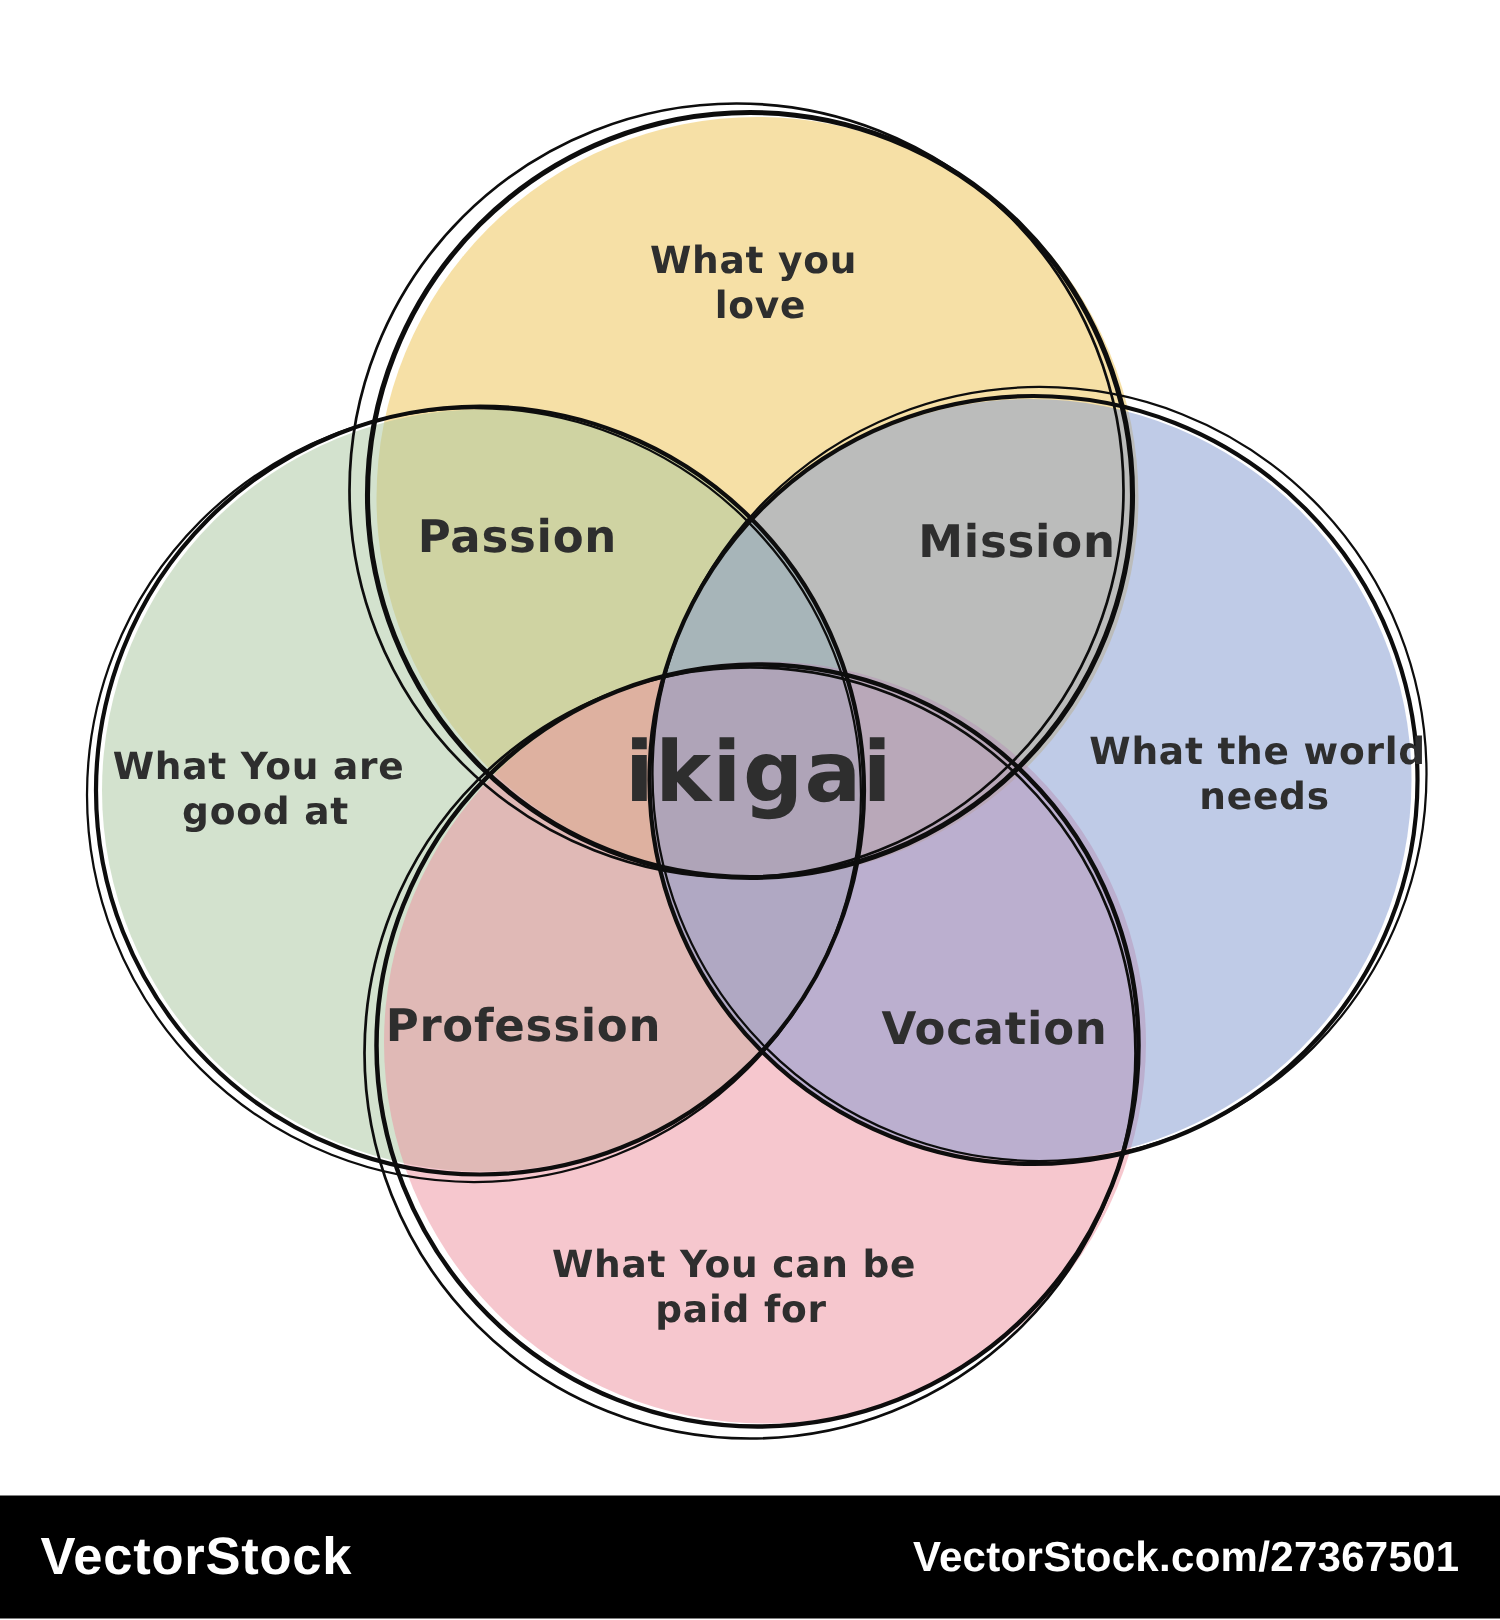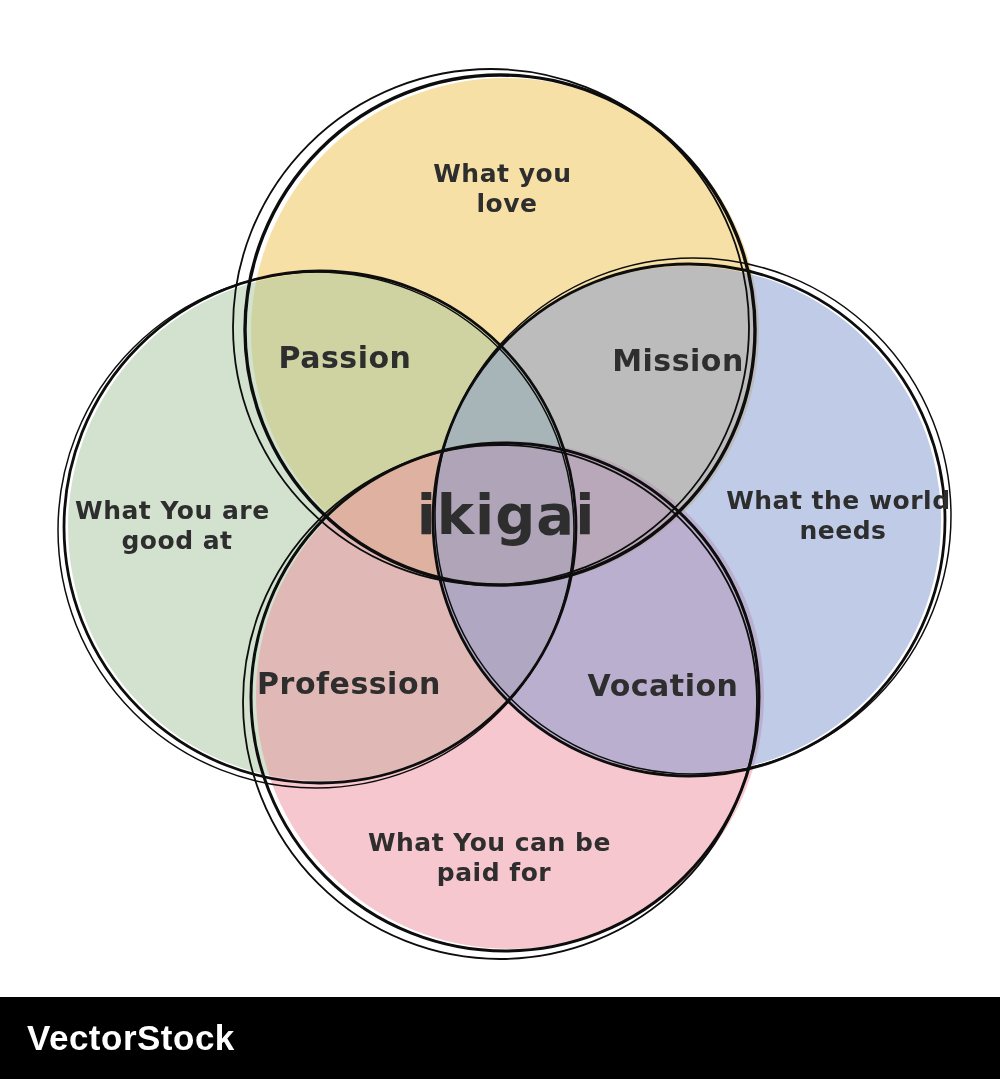--- a/index.html
+++ b/index.html
@@ -68,15 +68,16 @@
       <text class="overlap-label" x="678" y="371" fill="#2e2e2e">Mission</text>
       <text class="overlap-label" x="349" y="694" fill="#2e2e2e">Profession</text>
       <text class="overlap-label" x="663" y="696" fill="#2e2e2e">Vocation</text>
     </g>
 
     <text class="center-label" x="506" y="534" text-anchor="middle" fill="#2e2e2e">ikigai</text>
   </svg>
 
   <div class="wm-bar">
     <span class="wm-brand">VectorStock</span>
+    <span class="wm-url">VectorStock.com/27367501</span>
   </div>
 
 </div>
 
 </body></html>

